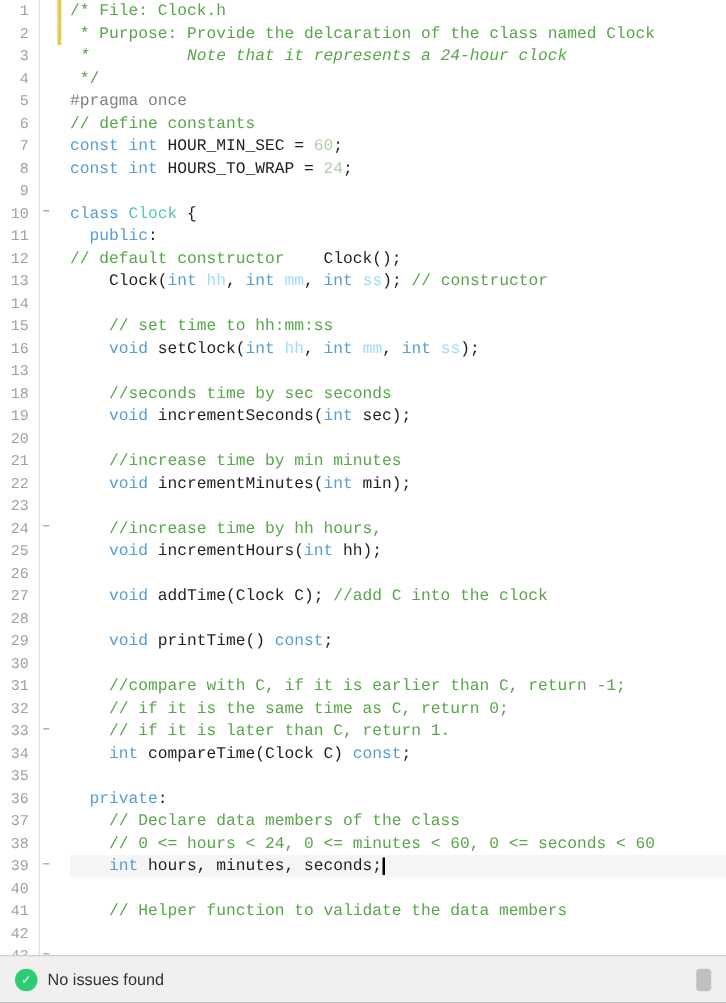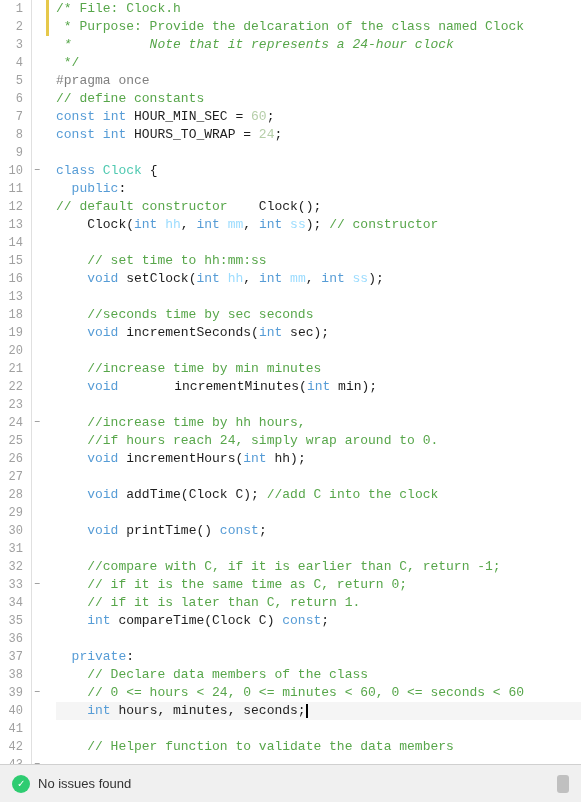--- a/index.html
+++ b/index.html
@@ -216,24 +216,23 @@
         <div class="code-line"><span style="color: rgb(87, 166, 74);">// default constructor</span><span style="color: rgb(30, 30, 30);">    Clock();                  </span></div>
         <div class="code-line"><span style="color: rgb(30, 30, 30);">    Clock(</span><span style="color: rgb(86, 156, 214);">int</span><span style="color: rgb(30, 30, 30);"> </span><span style="color: rgb(156, 220, 254);">hh</span><span style="color: rgb(30, 30, 30);">, </span><span style="color: rgb(86, 156, 214);">int</span><span style="color: rgb(30, 30, 30);"> </span><span style="color: rgb(156, 220, 254);">mm</span><span style="color: rgb(30, 30, 30);">, </span><span style="color: rgb(86, 156, 214);">int</span><span style="color: rgb(30, 30, 30);"> </span><span style="color: rgb(156, 220, 254);">ss</span><span style="color: rgb(30, 30, 30);">); </span><span style="color: rgb(87, 166, 74);">// constructor</span></div>
         <div class="code-line"> </div>
         <div class="code-line"><span style="color: rgb(87, 166, 74);">    // set time to hh:mm:ss</span></div>
         <div class="code-line"><span style="color: rgb(30, 30, 30);">    </span><span style="color: rgb(86, 156, 214);">void</span><span style="color: rgb(30, 30, 30);"> setClock(</span><span style="color: rgb(86, 156, 214);">int</span><span style="color: rgb(30, 30, 30);"> </span><span style="color: rgb(156, 220, 254);">hh</span><span style="color: rgb(30, 30, 30);">, </span><span style="color: rgb(86, 156, 214);">int</span><span style="color: rgb(30, 30, 30);"> </span><span style="color: rgb(156, 220, 254);">mm</span><span style="color: rgb(30, 30, 30);">, </span><span style="color: rgb(86, 156, 214);">int</span><span style="color: rgb(30, 30, 30);"> </span><span style="color: rgb(156, 220, 254);">ss</span><span style="color: rgb(30, 30, 30);">);</span></div>
         <div class="code-line"> </div>
         <div class="code-line"><span style="color: rgb(87, 166, 74);">    //seconds time by sec seconds</span></div>
         <div class="code-line"><span style="color: rgb(30, 30, 30);">    </span><span style="color: rgb(86, 156, 214);">void</span><span style="color: rgb(30, 30, 30);"> incrementSeconds(</span><span style="color: rgb(86, 156, 214);">int</span><span style="color: rgb(30, 30, 30);"> sec);</span></div>
         <div class="code-line"> </div>
         <div class="code-line"><span style="color: rgb(87, 166, 74);">    //increase time by min minutes</span></div>
-        <div class="code-line"><span style="color: rgb(30, 30, 30);">    </span><span style="color: rgb(86, 156, 214);">void</span><span style="color: rgb(30, 30, 30); margin-left: 48px;"> incrementMinutes(</span><span style="color: rgb(86, 156, 214);">int</span><span style="color: rgb(30, 30, 30);"> min);</span></div>
+        <div class="code-line"><span style="color: rgb(30, 30, 30);">    </span><span style="color: rgb(86, 156, 214);">void</span><span style="color: rgb(30, 30, 30);"> incrementMinutes(</span><span style="color: rgb(86, 156, 214);">int</span><span style="color: rgb(30, 30, 30);"> min);</span></div>
         <div class="code-line"> </div>
         <div class="code-line"><span style="color: rgb(87, 166, 74);">    //increase time by hh hours,</span></div>
-        <div class="code-line"><span style="color: rgb(87, 166, 74);">    //if hours reach 24, simply wrap around to 0.</span></div>
         <div class="code-line"><span style="color: rgb(30, 30, 30);">    </span><span style="color: rgb(86, 156, 214);">void</span><span style="color: rgb(30, 30, 30);"> incrementHours(</span><span style="color: rgb(86, 156, 214);">int</span><span style="color: rgb(30, 30, 30);"> hh);</span></div>
         <div class="code-line"> </div>
         <div class="code-line"><span style="color: rgb(30, 30, 30);">    </span><span style="color: rgb(86, 156, 214);">void</span><span style="color: rgb(30, 30, 30);"> addTime(Clock C); </span><span style="color: rgb(87, 166, 74);">//add C into the clock</span></div>
         <div class="code-line"> </div>
         <div class="code-line"><span style="color: rgb(30, 30, 30);">    </span><span style="color: rgb(86, 156, 214);">void</span><span style="color: rgb(30, 30, 30);"> printTime() </span><span style="color: rgb(86, 156, 214);">const</span><span style="color: rgb(30, 30, 30);">;</span></div>
         <div class="code-line"> </div>
         <div class="code-line"><span style="color: rgb(87, 166, 74);">    //compare with C, if it is earlier than C, return -1;</span></div>
         <div class="code-line"><span style="color: rgb(87, 166, 74);">    // if it is the same time as C, return 0;</span></div>
         <div class="code-line"><span style="color: rgb(87, 166, 74);">    // if it is later than C, return 1.</span></div>
         <div class="code-line"><span style="color: rgb(30, 30, 30);">    </span><span style="color: rgb(86, 156, 214);">int</span><span style="color: rgb(30, 30, 30);"> compareTime(Clock C) </span><span style="color: rgb(86, 156, 214);">const</span><span style="color: rgb(30, 30, 30);">;</span></div>

